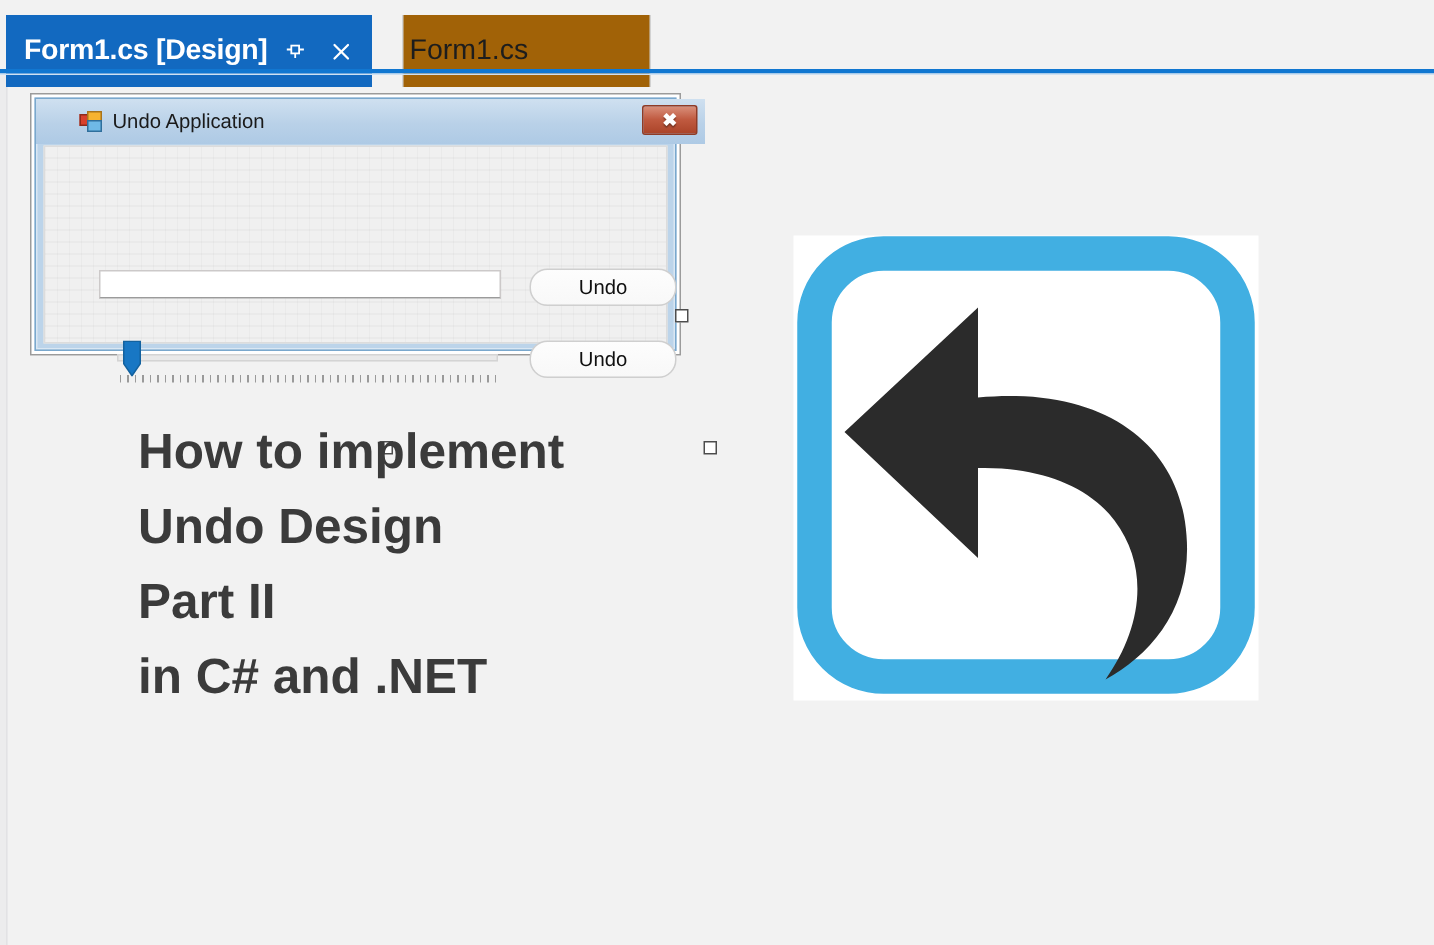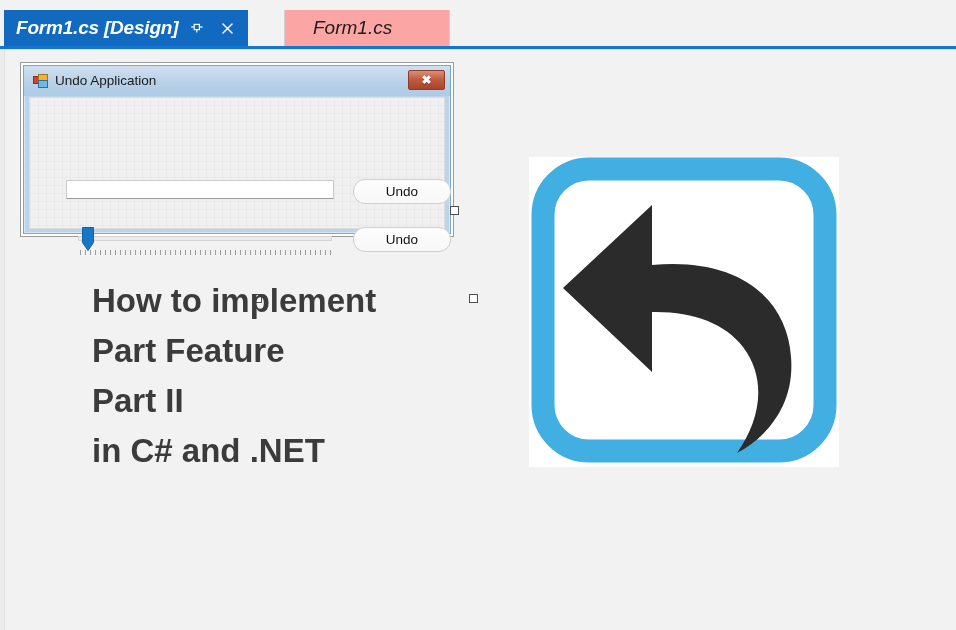--- a/index.html
+++ b/index.html
@@ -41,26 +41,25 @@
   #tab-strip-underline-soft {
     position: absolute;
     left: 0; top: 49px;
     width: 956px; height: 1px;
     background: #cfe1f2;
   }
 
   .tab {
     position: absolute;
     top: 10px;
-    height: 36px;
+    height: 48px;
     box-sizing: border-box;
     display: flex;
     align-items: center;
     white-space: nowrap;
-    font-style: italic;
   }
   #tab-design {
     left: 4px;
     padding: 0 10px 0 12px;
     background: #1269c0;
     color: #ffffff;
   }
   #tab-design .tab-label {
     font-size: 19px;
     font-weight: bold;
@@ -68,23 +67,23 @@
   }
   .tab-icon-btn {
     width: 22px; height: 22px;
     margin-left: 8px;
     display: flex;
     align-items: center;
     justify-content: center;
     color: #ffffff;
   }
   #tab-code {
-    left: 284px;
-    padding: 0 14px 0 28px;
-    background: #fca5a5;
+    left: 268px;
+    padding: 0 14px 0 4px;
+    background: #a16207;
     color: #1d1d1d;
     border-left: 1px solid #d2d2d2;
     border-right: 1px solid #d2d2d2;
     width: 166px;
   }
   #tab-code .tab-label {
     font-size: 19px;
     font-weight: normal;
   }
 
@@ -111,20 +110,21 @@
     border: 1px solid #7aa8cd;
     box-shadow: inset 0 0 0 1px rgba(255,255,255,0.45);
   }
   #form-titlebar {
     position: absolute;
     left: 0; top: 0;
     width: 426px; height: 30px;
     background: linear-gradient(180deg,#cfe0f0 0%, #b9d1e8 55%, #aecae5 100%);
     display: flex;
     align-items: center;
+    padding-left: 20px;
   }
   #form-icon {
     width: 16px; height: 14px;
     margin-left: 9px;
     position: relative;
     flex: none;
   }
   #form-icon .sq {
     position: absolute;
     box-sizing: border-box;
@@ -324,21 +324,21 @@
 
   <div class="form-undo-button" id="form-undo-button-2">Undo</div>
 
   <div class="sel-handle" id="handle-right-mid"></div>
   <div class="sel-handle" id="handle-bottom-mid"></div>
   <div class="sel-handle" id="handle-bottom-right"></div>
 </div>
 
 <div id="heading-block">
   <div>How to implement</div>
-  <div>Part Feature</div>
+  <div>Undo Design</div>
   <div>Part II</div>
   <div>in C# and .NET</div>
 </div>
 
 <div id="undo-icon-graphic">
   <svg width="310" height="310" viewBox="0 0 310 310" aria-hidden="true">
     <rect x="14" y="12" width="282" height="282" rx="46" ry="46" fill="none" stroke="#41afe2" stroke-width="23"></rect>
     <path d="M123 48
              L123 108
              C208 100 258 140 262 200

